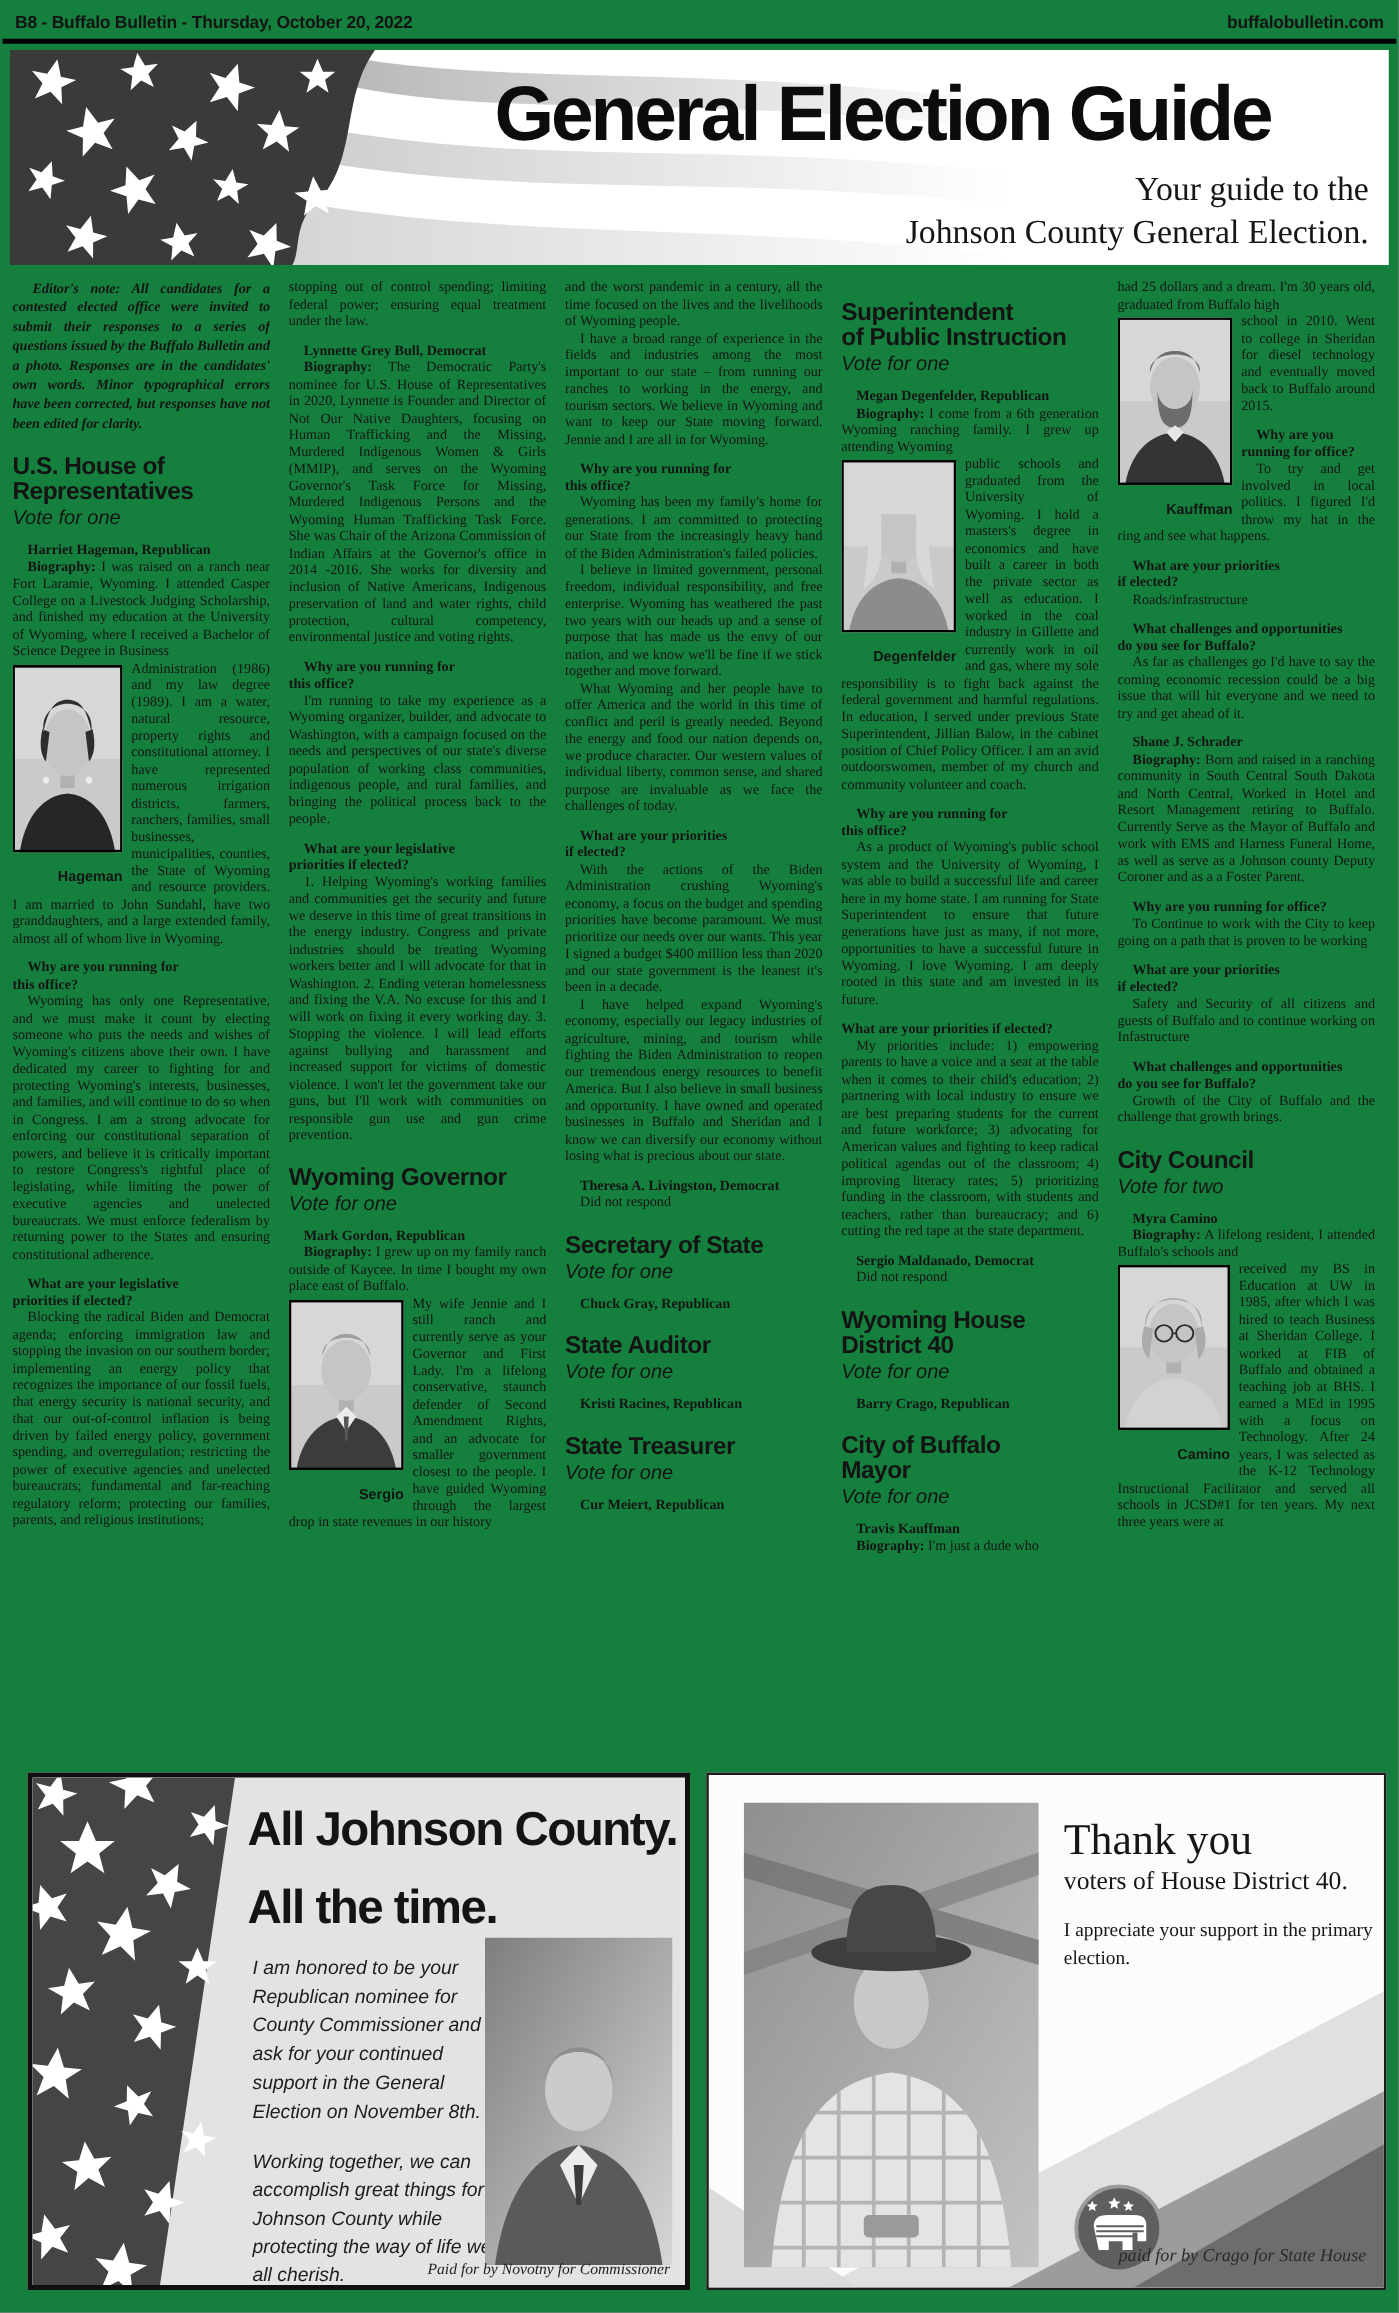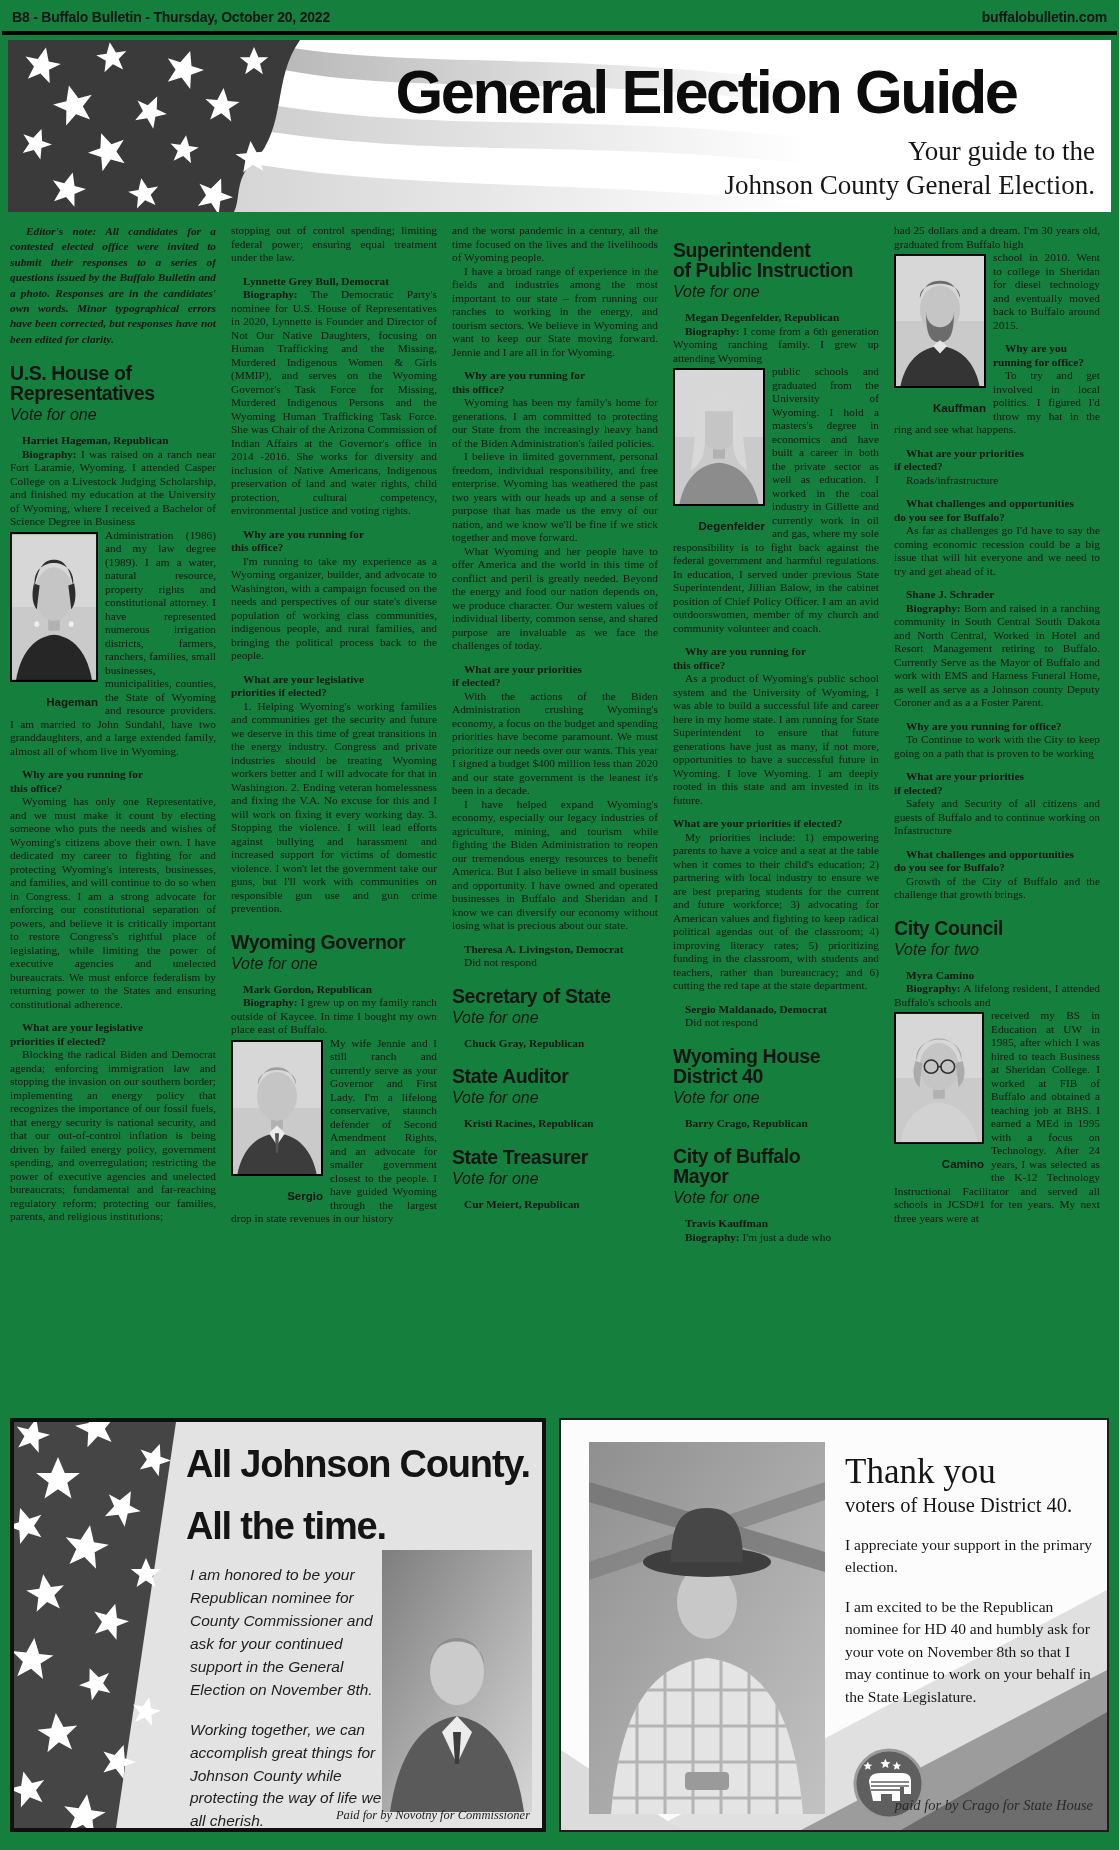--- a/index.html
+++ b/index.html
@@ -24,21 +24,21 @@
   .cand{font-weight:bold;text-indent:12px;margin-top:10px;text-align:left;}
   .q{font-weight:bold;text-indent:12px;margin-top:10px;white-space:pre-line;text-align:left;}
   .q.ni{text-indent:0;}
   .p{text-indent:12px;}
   .p.ni{text-indent:0;}
   figure.bio-photo{float:left;margin:3px 7px 1px 0;}
   figure.bio-photo svg{display:block;}
   .cap{font-family:"Liberation Sans",sans-serif;font-weight:bold;font-size:11.5px;text-align:right;margin-top:14px;}
 
   
-  .ads{display:flex;gap:13px;padding:10px 10px 0;}
+  .ads{display:flex;gap:13px;padding:10px 10px 0;margin-left:12px;}
   .ad-left{position:relative;width:536px;height:414px;background:#e3e3e3;border:4px solid #101010;box-sizing:border-box;overflow:hidden;}
   .starswrap{position:absolute;left:0;top:0;height:100%;}
   .adl-head{position:absolute;left:172px;top:12px;font-family:"Liberation Sans",sans-serif;font-weight:bold;font-size:38px;line-height:1.62;letter-spacing:-1.2px;white-space:pre-line;color:#141414;}
   .adl-body{position:absolute;left:176px;top:142px;width:192px;font-family:"Liberation Sans",sans-serif;font-style:italic;font-size:15.5px;line-height:1.48;color:#1e1e1e;}
   .adl-body .b2{margin-top:17px;}
   .adl-photo{position:absolute;right:10px;top:128px;}
   .adl-paid{position:absolute;right:12px;bottom:5px;font-family:"Liberation Serif",serif;font-style:italic;font-size:12.5px;color:#222;}
   .ad-right{position:relative;width:550px;height:414px;background:#fcfcfc;border:2px solid #1d1d1d;box-sizing:border-box;overflow:hidden;}
   .geo{position:absolute;left:0;top:0;}
   .adr-photo{position:absolute;left:28px;top:22px;}
@@ -368,21 +368,20 @@
           <rect x="96" y="330" width="44" height="18" rx="4" fill="#9a9a9a"></rect>
           <ellipse cx="118" cy="160" rx="30" ry="37" fill="#c8c8c8"></ellipse>
           <ellipse cx="118" cy="120" rx="64" ry="15" fill="#3e3e3e"></ellipse>
           <path d="M82,120 C82,78 94,66 118,66 C142,66 154,78 154,120 Z" fill="#474747"></path>
         </svg>
       </div>
       <div class="adr-text">
         <div class="adr-title">Thank you</div>
         <div class="adr-sub">voters of House District 40.</div>
         <div class="adr-p">I appreciate your support in the primary election.</div>
-        <div class="adr-p">I am excited to be the Republican nominee for HD 40 and humbly ask for your vote on November 8th so that I may continue to work on your behalf in the State Legislature.</div>
       </div>
       <div class="elephant">
         <svg width="72" height="72" viewBox="0 0 72 72">
           <circle cx="36" cy="36" r="34" fill="#5f5f5f" stroke="#9b9b9b" stroke-width="3"></circle>
           <g fill="#ffffff">
             <path d="M36,12 l1.6,3.6 3.9,.3 -3,2.6 .9,3.8 -3.4,-2 -3.4,2 .9,-3.8 -3,-2.6 3.9,-.3 Z" transform="translate(-14,4) scale(.8)"></path>
             <path d="M36,12 l1.6,3.6 3.9,.3 -3,2.6 .9,3.8 -3.4,-2 -3.4,2 .9,-3.8 -3,-2.6 3.9,-.3 Z" transform="translate(0,0) scale(.9)"></path>
             <path d="M36,12 l1.6,3.6 3.9,.3 -3,2.6 .9,3.8 -3.4,-2 -3.4,2 .9,-3.8 -3,-2.6 3.9,-.3 Z" transform="translate(15,4) scale(.8)"></path>
             <path d="M16,34 q0,-9 11,-9 h22 q9,0 9,8 l0,13 h-7 v-7 h-4 l0,14 h-8 v-7 h-11 v7 h-8 Z"></path>
           </g>

